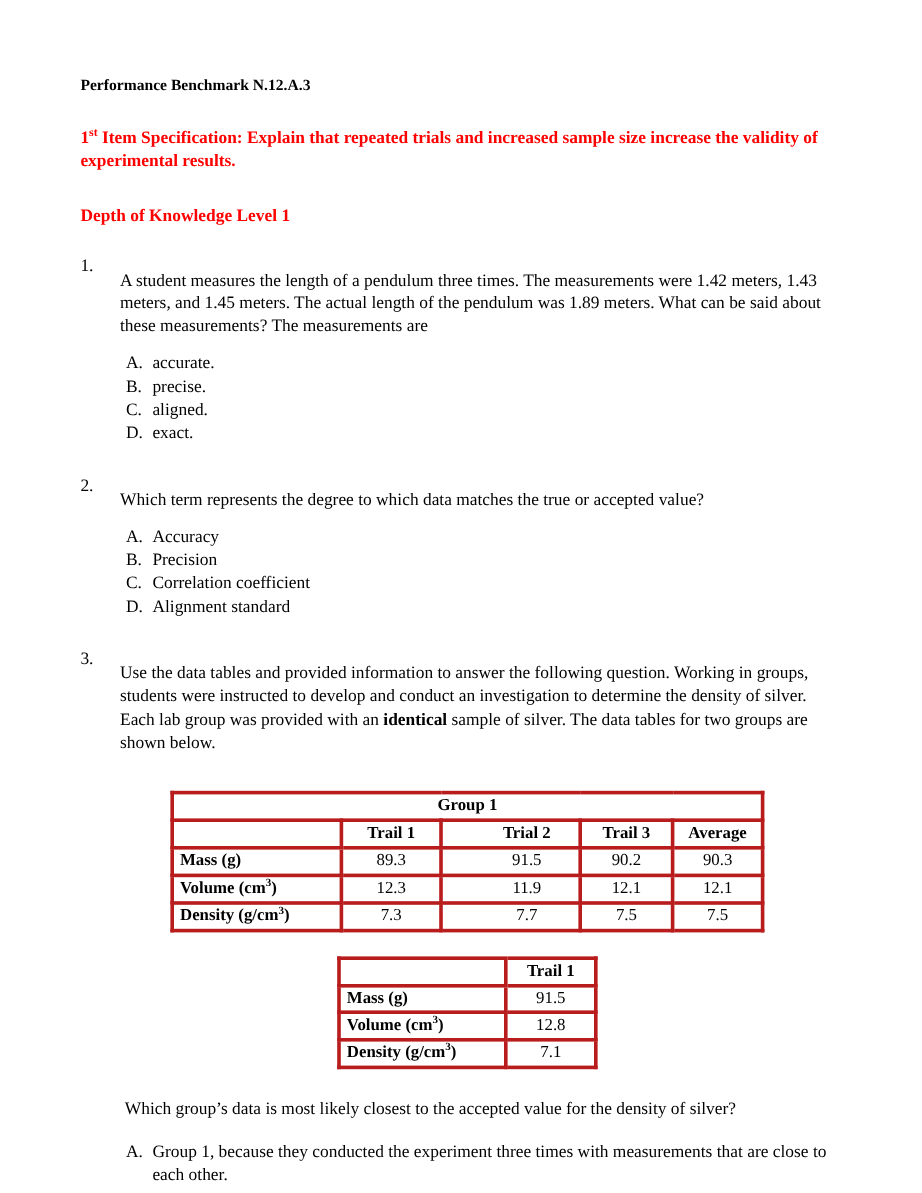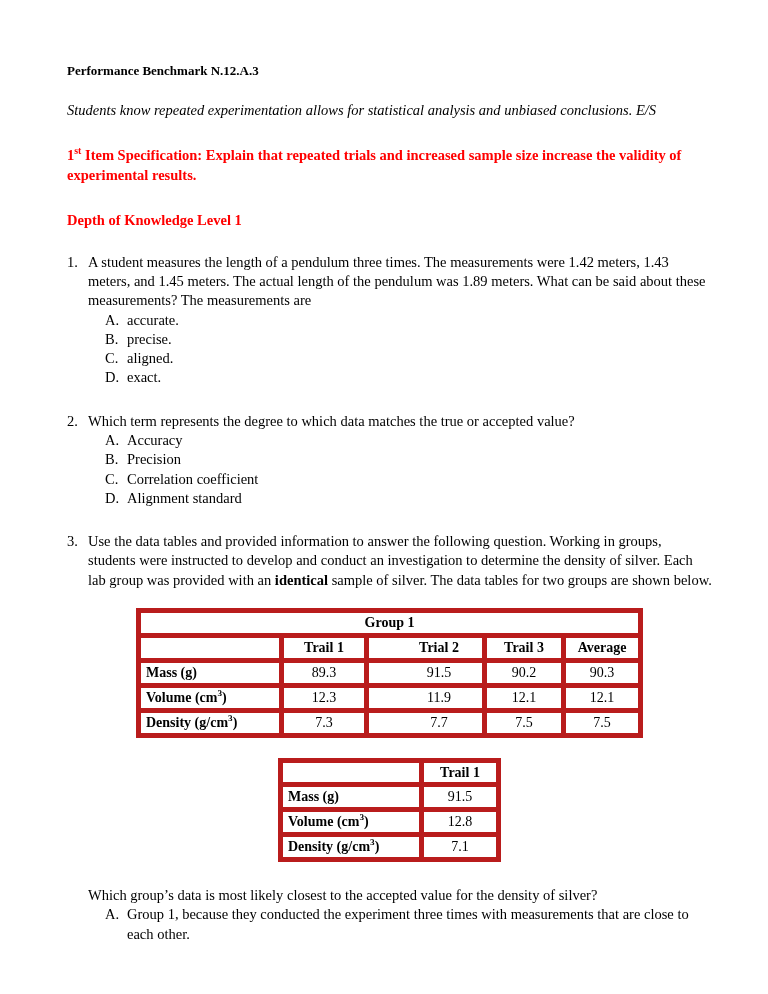--- a/index.html
+++ b/index.html
@@ -77,21 +77,21 @@
   }
   .q-num {
     width: 21px;
     flex: 0 0 21px;
     text-align: left;
   }
   .q-body {
     flex: 1 1 auto;
   }
   .q-stem {
-    margin: 0;
+    margin: 12px;
     text-align: left;
   }
   .q-stem b {
     font-weight: bold;
   }
 
   
   .opts {
     margin: 0;
     padding: 0;
@@ -111,21 +111,21 @@
   }
 
   
   .tail-block {
     font-size: 14.5px;
     line-height: 1.33;
     margin-top: 24px;
     padding-left: 21px;
   }
   .tail-q {
-    margin: 0;
+    margin: 16px;
   }
   .tail-opt {
     display: flex;
     padding-left: 17px;
   }
   .tail-opt .opt-letter {
     width: 22px;
     flex: 0 0 22px;
   }
 
@@ -136,21 +136,21 @@
   }
   .tbl-wrap.g1 { margin-top: 18px; }
   .tbl-wrap.g2 { margin-top: 20px; }
 
   table.data {
     border-collapse: collapse;
     font-size: 14px;
     background: #fff;
   }
   table.data td {
-    border: 5px solid #b91c1c;
+    border: 3px solid #b91c1c;
     padding: 1px 5px;
     text-align: center;
     line-height: 1.28;
     white-space: nowrap;
   }
   table.data td.grp-title {
     font-weight: bold;
   }
   table.data td.rowhead {
     font-weight: bold;
@@ -180,21 +180,20 @@
   table.g2tbl td.c1 { width: 62px; }
 </style>
 </head>
 <body>
 
 <div class="page">
   <div class="content">
 
     <p class="bm-title">Performance Benchmark N.12.A.3</p>
 
-    <p class="bm-desc">Students know repeated experimentation allows for statistical analysis and unbiased conclusions. E/S</p>
 
 
     <p class="spec"><span>1</span><sup>st</sup><span> Item Specification: Explain that repeated trials and increased sample size increase the validity of experimental results.</span></p>
 
     <p class="dok">Depth of Knowledge Level 1</p>
 
     <div class="q">
       <div class="q-num">1.</div>
       <div class="q-body">
         <p class="q-stem">A student measures the length of a pendulum three times. The measurements were 1.42 meters, 1.43 meters, and 1.45 meters.  The actual length of the pendulum was 1.89 meters. What can be said about these measurements? The measurements are</p>

